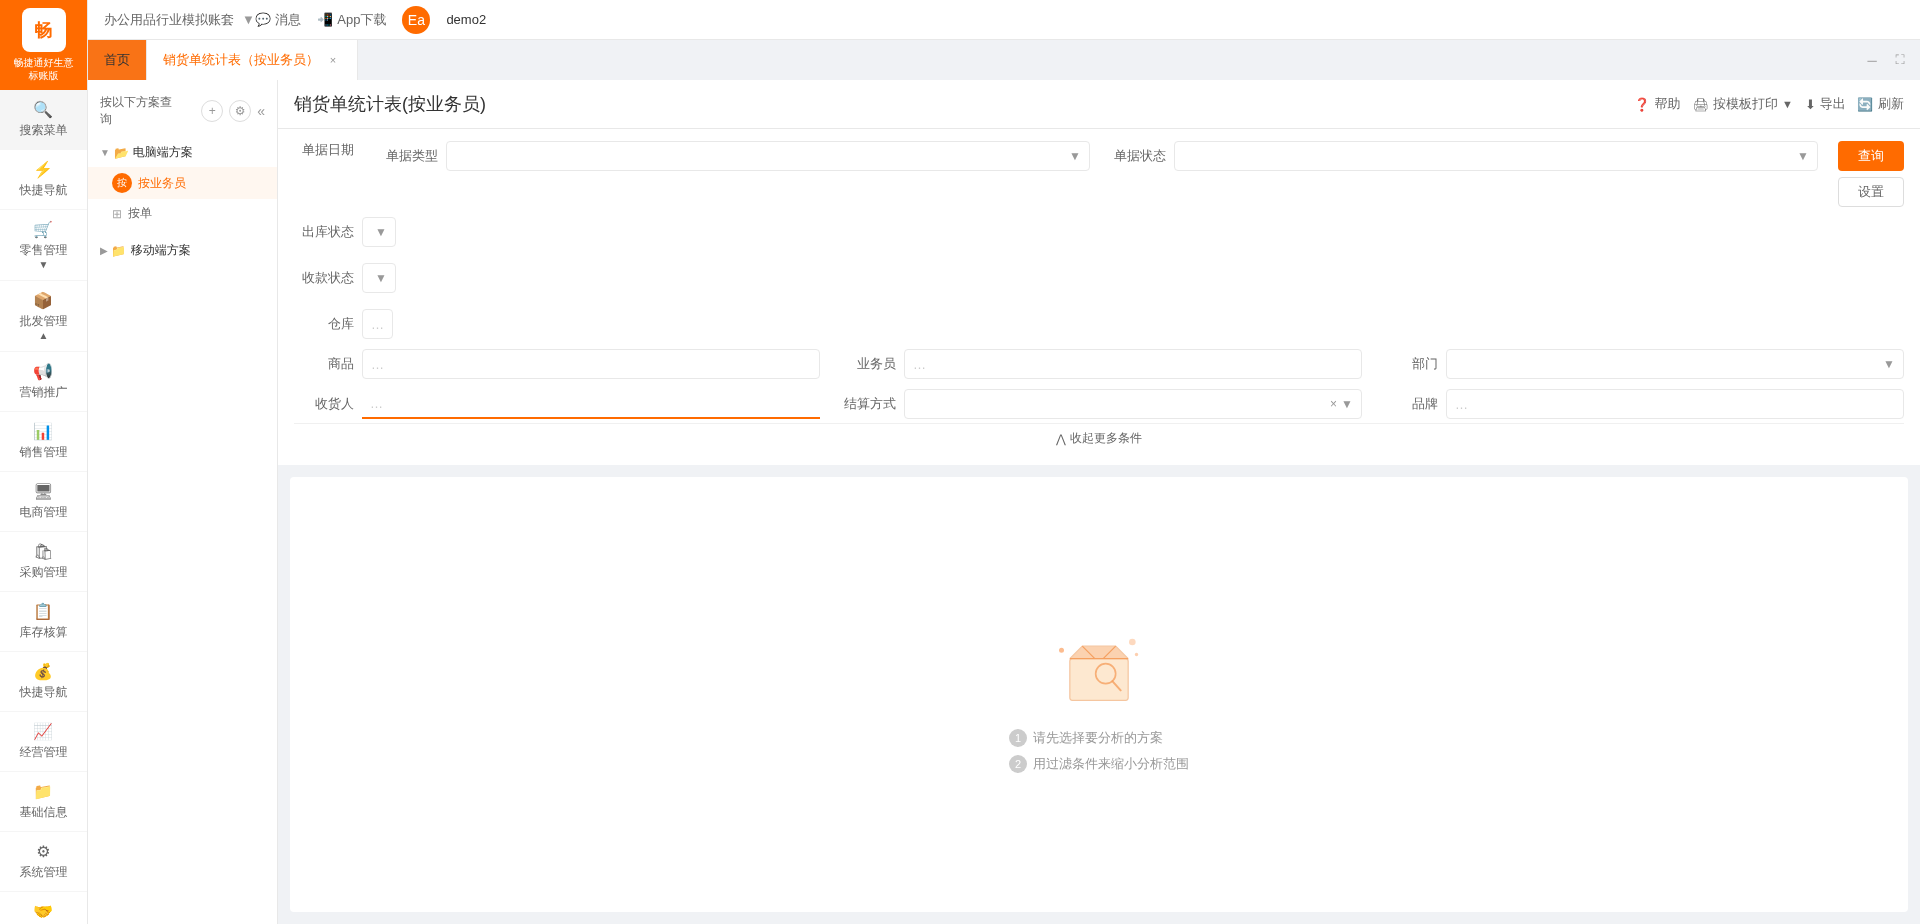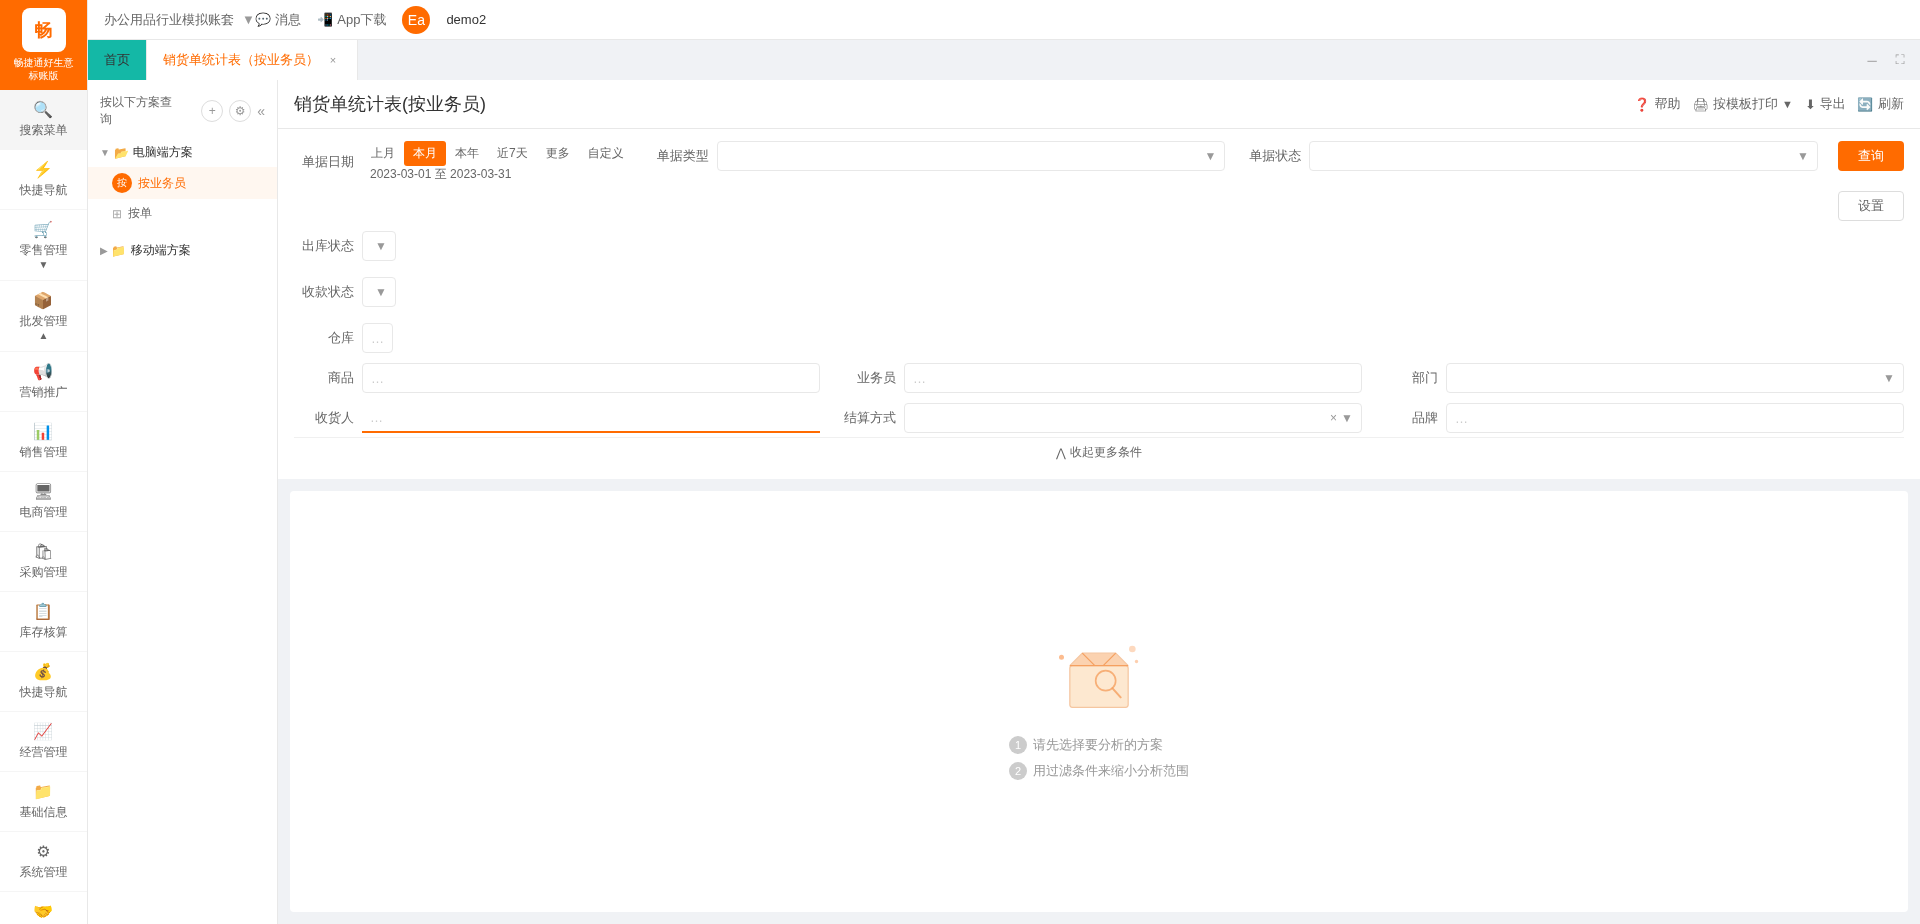--- a/index.html
+++ b/index.html
@@ -21,21 +21,21 @@
     
     .top-header { height: 40px; background: #fff; display: flex; align-items: center; padding: 0 16px; border-bottom: 1px solid #e8e8e8; flex-shrink: 0; }
     .top-header-left { display: flex; align-items: center; gap: 8px; color: #666; font-size: 13px; }
     .top-header-right { display: flex; align-items: center; gap: 16px; }
     .top-header-right .th-btn { display: flex; align-items: center; gap: 4px; color: #666; cursor: pointer; font-size: 13px; }
     .user-avatar { width: 28px; height: 28px; border-radius: 50%; background: #ff6b00; display: flex; align-items: center; justify-content: center; color: #fff; font-size: 14px; cursor: pointer; overflow: hidden; }
 
     
     .tab-bar { height: 40px; background: #f0f2f5; display: flex; align-items: center; flex-shrink: 0; }
     .tab-item { height: 40px; display: flex; align-items: center; padding: 0 16px; cursor: pointer; color: #666; font-size: 13px; gap: 6px; border-right: 1px solid #e8e8e8; }
-    .tab-item.home { background: #14b8a6; color: #333; }
+    .tab-item.home { background: #f97316; color: #333; }
     .tab-item.active { background: #fff; color: #ff6b00; border-bottom: none; }
     .tab-close { width: 16px; height: 16px; border-radius: 50%; display: flex; align-items: center; justify-content: center; color: #999; font-size: 11px; }
     .tab-actions { margin-left: auto; display: flex; align-items: center; gap: 4px; padding-right: 8px; }
     .tab-action-btn { width: 24px; height: 24px; display: flex; align-items: center; justify-content: center; cursor: pointer; color: #999; font-size: 13px; }
 
     
     .content { flex: 1; display: flex; overflow: hidden; }
 
     
     .left-panel { width: 190px; background: #fff; border-right: 1px solid #e8e8e8; flex-shrink: 0; padding: 8px 0; overflow-y: auto; }
@@ -74,21 +74,21 @@
     .filter-field .ff-icon { color: #999; font-size: 12px; margin-left: 4px; }
     .filter-field .ff-clear { color: #999; font-size: 12px; cursor: pointer; margin-left: 4px; }
 
     
     .date-filter { display: flex; align-items: center; gap: 0; }
     .date-btn { padding: 3px 8px; font-size: 12px; cursor: pointer; color: #666; border: 1px solid transparent; border-radius: 3px; }
     .date-btn.active { background: #ff6b00; color: #fff; border-radius: 3px; }
     .date-range { color: #666; font-size: 12px; margin-left: 8px; }
 
     
-    .action-buttons { display: flex; flex-direction: column; gap: 20px; margin-left: 12px; flex-shrink: 0; }
+    .action-buttons { display: flex; flex-direction: column; gap: 6px; margin-left: 12px; flex-shrink: 0; }
     .btn-query { background: #ff6b00; color: #fff; border: none; border-radius: 4px; padding: 6px 20px; cursor: pointer; font-size: 13px; }
     .btn-settings { background: #fff; color: #666; border: 1px solid #ddd; border-radius: 4px; padding: 5px 16px; cursor: pointer; font-size: 13px; }
 
     .collapse-more-btn { display: flex; align-items: center; justify-content: center; gap: 4px; padding: 6px; cursor: pointer; color: #666; font-size: 12px; border-top: 1px solid #f0f0f0; margin-top: 4px; }
 
     
     .data-area { flex: 1; background: #fff; margin: 12px; border-radius: 4px; display: flex; flex-direction: column; align-items: center; justify-content: center; overflow: hidden; }
     .empty-state { display: flex; flex-direction: column; align-items: center; gap: 12px; }
     .empty-icon { width: 100px; height: 100px; position: relative; }
     .empty-icon svg { width: 100%; height: 100%; }
@@ -273,31 +273,20 @@
             </div>
           </div>
         </div>
       </div>
 
       <div class="filter-area">
 
         <div style="display:flex; align-items:flex-start; gap:0; margin-bottom:10px; margin-top:12px;">
           <div style="display:flex; align-items:center; flex:none; margin-right:16px;">
             <span class="filter-label">单据日期</span>
-            <div style="display:flex; flex-direction:column;">
-              <div class="date-filter">
-                <span class="date-btn">上月</span>
-                <span class="date-btn active">本月</span>
-                <span class="date-btn">本年</span>
-                <span class="date-btn">近7天</span>
-                <span class="date-btn">更多</span>
-                <span class="date-btn">自定义</span>
-              </div>
-              <div class="date-range">2023-03-01 至 2023-03-31</div>
-            </div>
           </div>
           <div style="display:flex; align-items:center; flex:1; margin-right:16px;">
             <span class="filter-label">单据类型</span>
             <div class="filter-field" style="flex:1;">
               <span class="ff-placeholder"></span>
               <span class="ff-icon">▼</span>
             </div>
           </div>
           <div style="display:flex; align-items:center; flex:1; margin-right:8px;">
             <span class="filter-label">单据状态</span>

